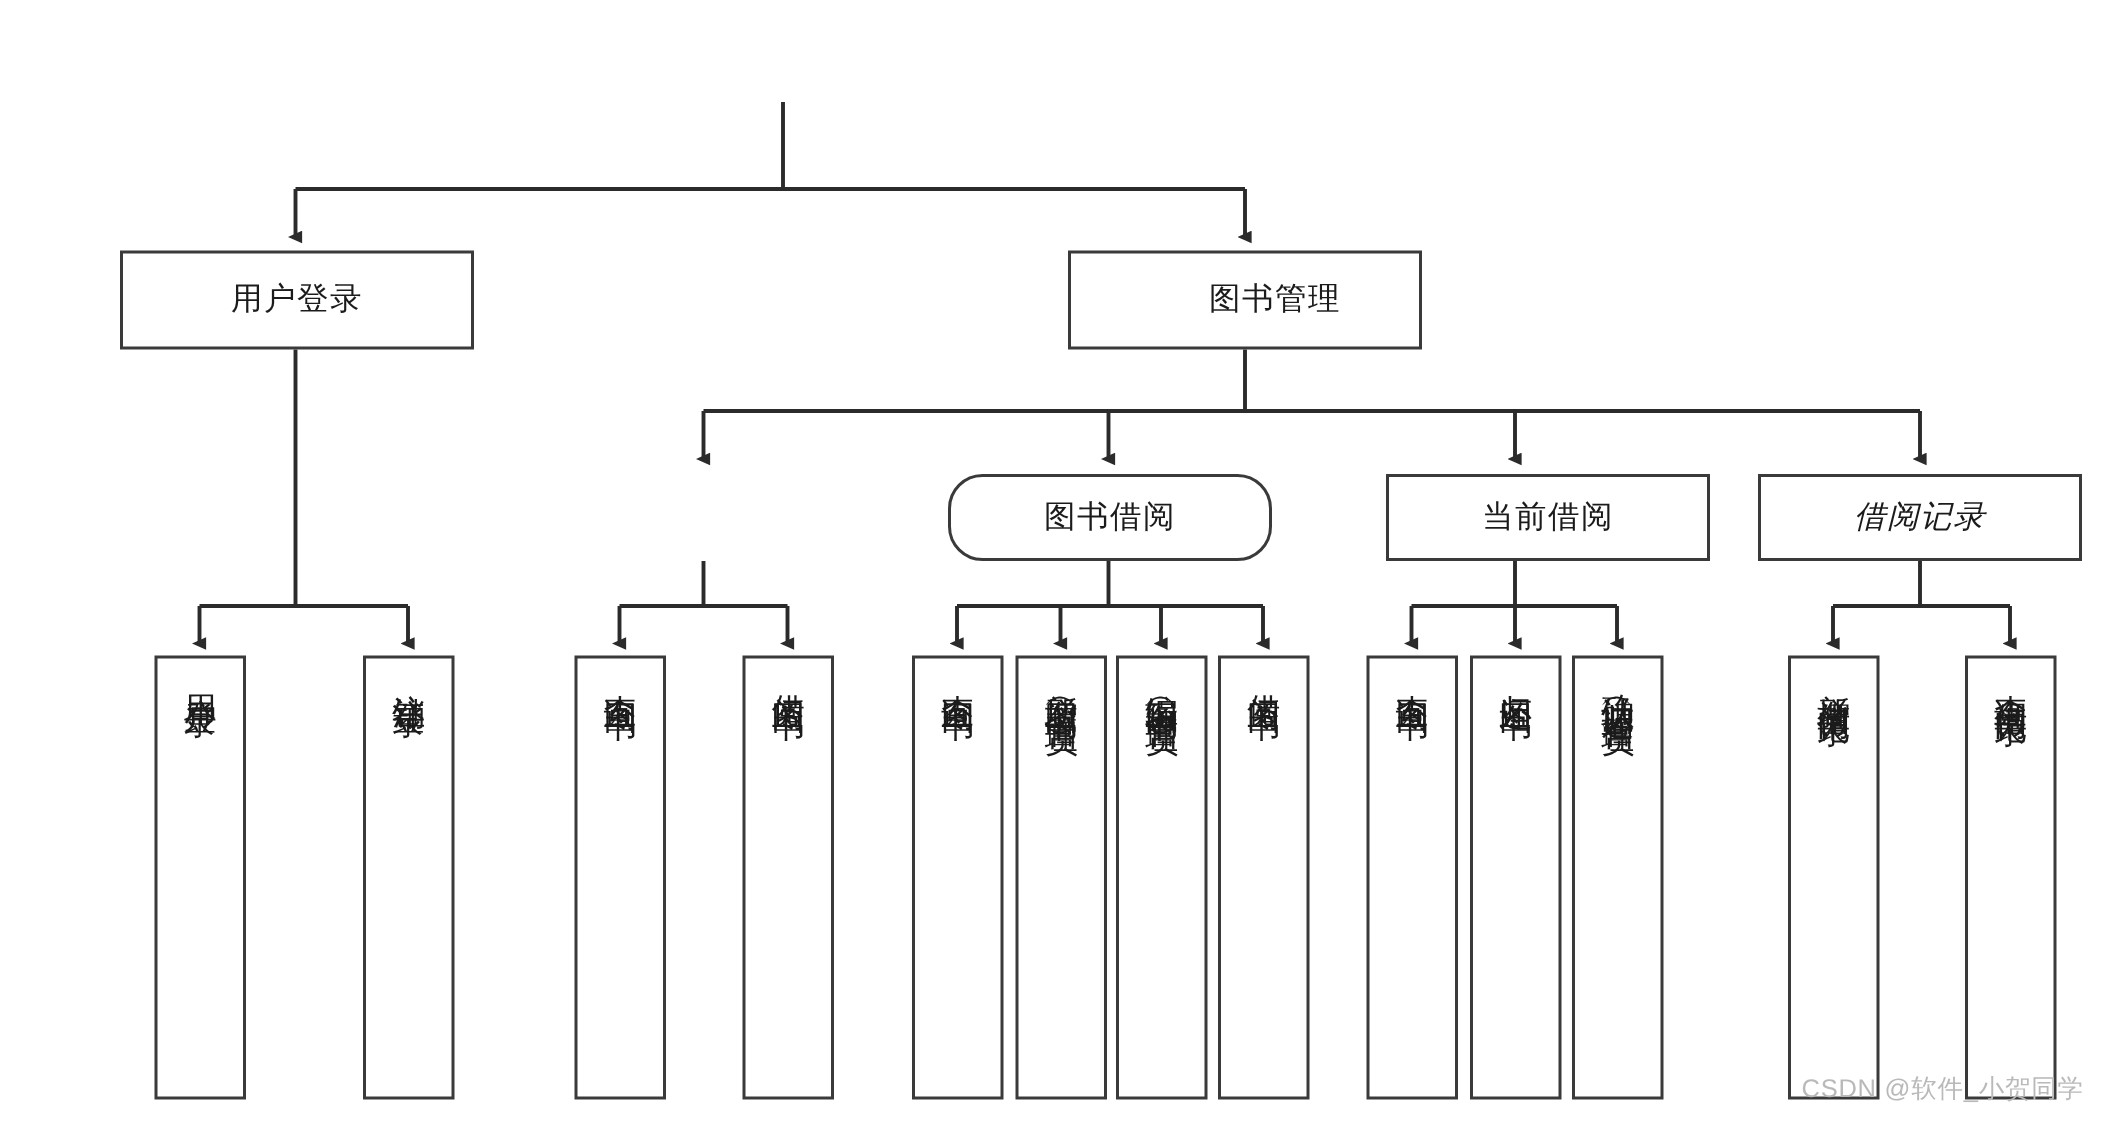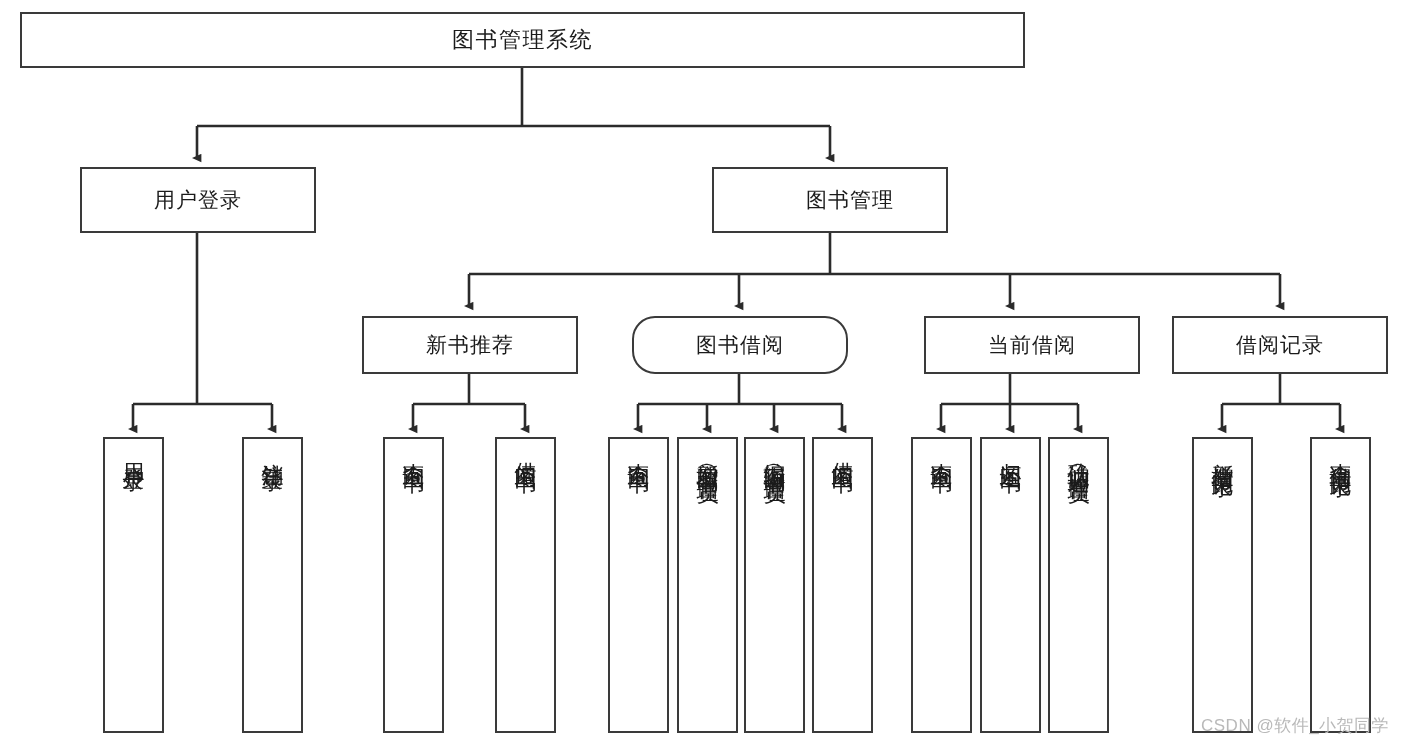--- a/index.html
+++ b/index.html
@@ -117,41 +117,35 @@
       <path d="M1010,404 L1010,429" marker-end="url(#arrow)"></path>
       <path d="M1078,404 L1078,429" marker-end="url(#arrow)"></path>
 
       <path d="M1280,374 L1280,404"></path>
       <path d="M1222,404 L1340,404"></path>
       <path d="M1222,404 L1222,429" marker-end="url(#arrow)"></path>
       <path d="M1340,404 L1340,429" marker-end="url(#arrow)"></path>
     </g>
   </svg>
 
-  <div class="node horiz root" style="left:20px; top:12px; width:1005px; height:56px;">
-    <span class="lbl">图书管理系统</span>
-  </div>
 
   <div class="node horiz" style="left:80px; top:167px; width:236px; height:66px;">
     <span class="lbl">用户登录</span>
   </div>
   <div class="node horiz" style="left:712px; top:167px; width:236px; height:66px;padding-left:40px;">
     <span class="lbl">图书管理</span>
   </div>
 
-  <div class="node horiz" style="left:362px; top:316px; width:216px; height:58px;">
-    <span class="lbl">新书推荐</span>
-  </div>
   <div class="node horiz" style="left:632px; top:316px; width:216px; height:58px;border-radius:23px;">
     <span class="lbl">图书借阅</span>
   </div>
   <div class="node horiz" style="left:902px; top:316px; width:216px; height:58px;margin-left:22px;">
     <span class="lbl">当前借阅</span>
   </div>
-  <div class="node horiz" style="left:1172px; top:316px; width:216px; height:58px;">
+  <div class="node horiz" style="left:1172px; top:316px; width:216px; height:58px;font-style:italic;">
     <span class="lbl">借阅记录</span>
   </div>
 
   <div class="node vert" style="left:103px; top:437px; width:61px; height:296px;">
     <span class="lbl">用户登录</span>
   </div>
   <div class="node vert" style="left:242px; top:437px; width:61px; height:296px;">
     <span class="lbl">注销登录</span>
   </div>
 

